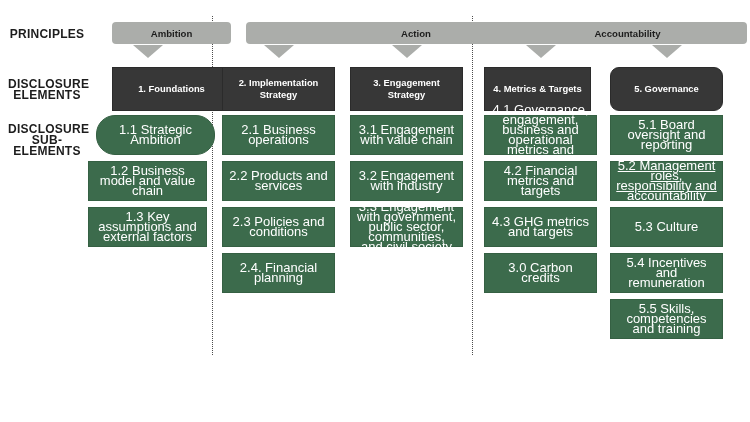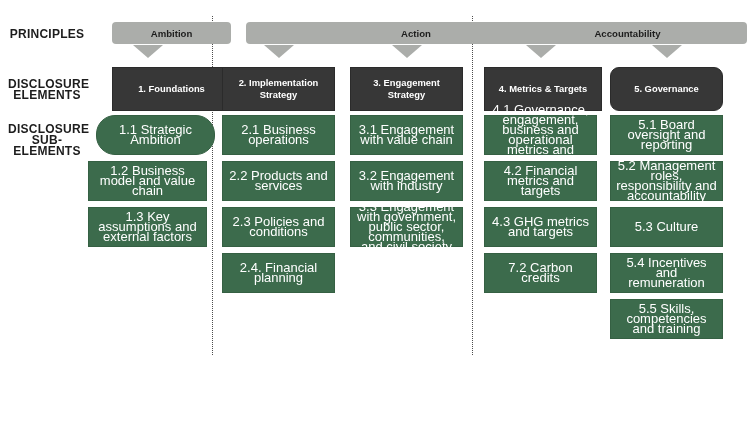--- a/index.html
+++ b/index.html
@@ -143,27 +143,27 @@
       <div class="sub-box" style="left: 222px; width: 113px; top: 115px;">2.1 Business operations</div>
       <div class="sub-box" style="left: 222px; width: 113px; top: 161px;">2.2 Products and services</div>
       <div class="sub-box" style="left: 222px; width: 113px; top: 207px;">2.3 Policies and conditions</div>
       <div class="sub-box" style="left: 222px; width: 113px; top: 253px;">2.4. Financial planning</div>
       <div class="arrow-down" style="left: 391.5px;"></div>
       <div class="element-box" style="left: 350px; width: 113px;">3. Engagement Strategy</div>
       <div class="sub-box" style="left: 350px; width: 113px; top: 115px;">3.1 Engagement with value chain</div>
       <div class="sub-box" style="left: 350px; width: 113px; top: 161px;">3.2 Engagement with industry</div>
       <div class="sub-box" style="left: 350px; width: 113px; top: 207px;">3.3 Engagement with government, public sector, communities, and civil society</div>
       <div class="arrow-down" style="left: 525.5px;"></div>
-      <div class="element-box" style="left: 484px; width: 118px;">4. Metrics &amp; Targets</div>
+      <div class="element-box" style="left: 484px; width: 107px;">4. Metrics &amp; Targets</div>
       <div class="sub-box" style="left: 484px; width: 113px; top: 115px;">4.1 Governance, engagement, business and operational metrics and targets</div>
       <div class="sub-box" style="left: 484px; width: 113px; top: 161px;">4.2 Financial metrics and targets</div>
       <div class="sub-box" style="left: 484px; width: 113px; top: 207px;">4.3 GHG metrics and targets</div>
-      <div class="sub-box" style="left: 484px; width: 113px; top: 253px;">7.2 Carbon credits</div>
+      <div class="sub-box" style="left: 484px; width: 113px; top: 253px;">3.0 Carbon credits</div>
       <div class="arrow-down" style="left: 651.5px;"></div>
       <div class="element-box" style="left: 610px; width: 113px; border-radius: 9px;">5. Governance</div>
       <div class="sub-box" style="left: 610px; width: 113px; top: 115px;">5.1 Board oversight and reporting</div>
-      <div class="sub-box" style="left: 610px; width: 113px; top: 161px;">5.2 Management roles, responsibility and accountability</div>
+      <div class="sub-box" style="left: 610px; width: 113px; top: 161px; text-decoration: underline;">5.2 Management roles, responsibility and accountability</div>
       <div class="sub-box" style="left: 610px; width: 113px; top: 207px;">5.3 Culture</div>
       <div class="sub-box" style="left: 610px; width: 113px; top: 253px;">5.4 Incentives and remuneration</div>
       <div class="sub-box" style="left: 610px; width: 113px; top: 299px;">5.5 Skills, competencies and training</div>
     </div>
 
 </div>
 
 </body></html>

